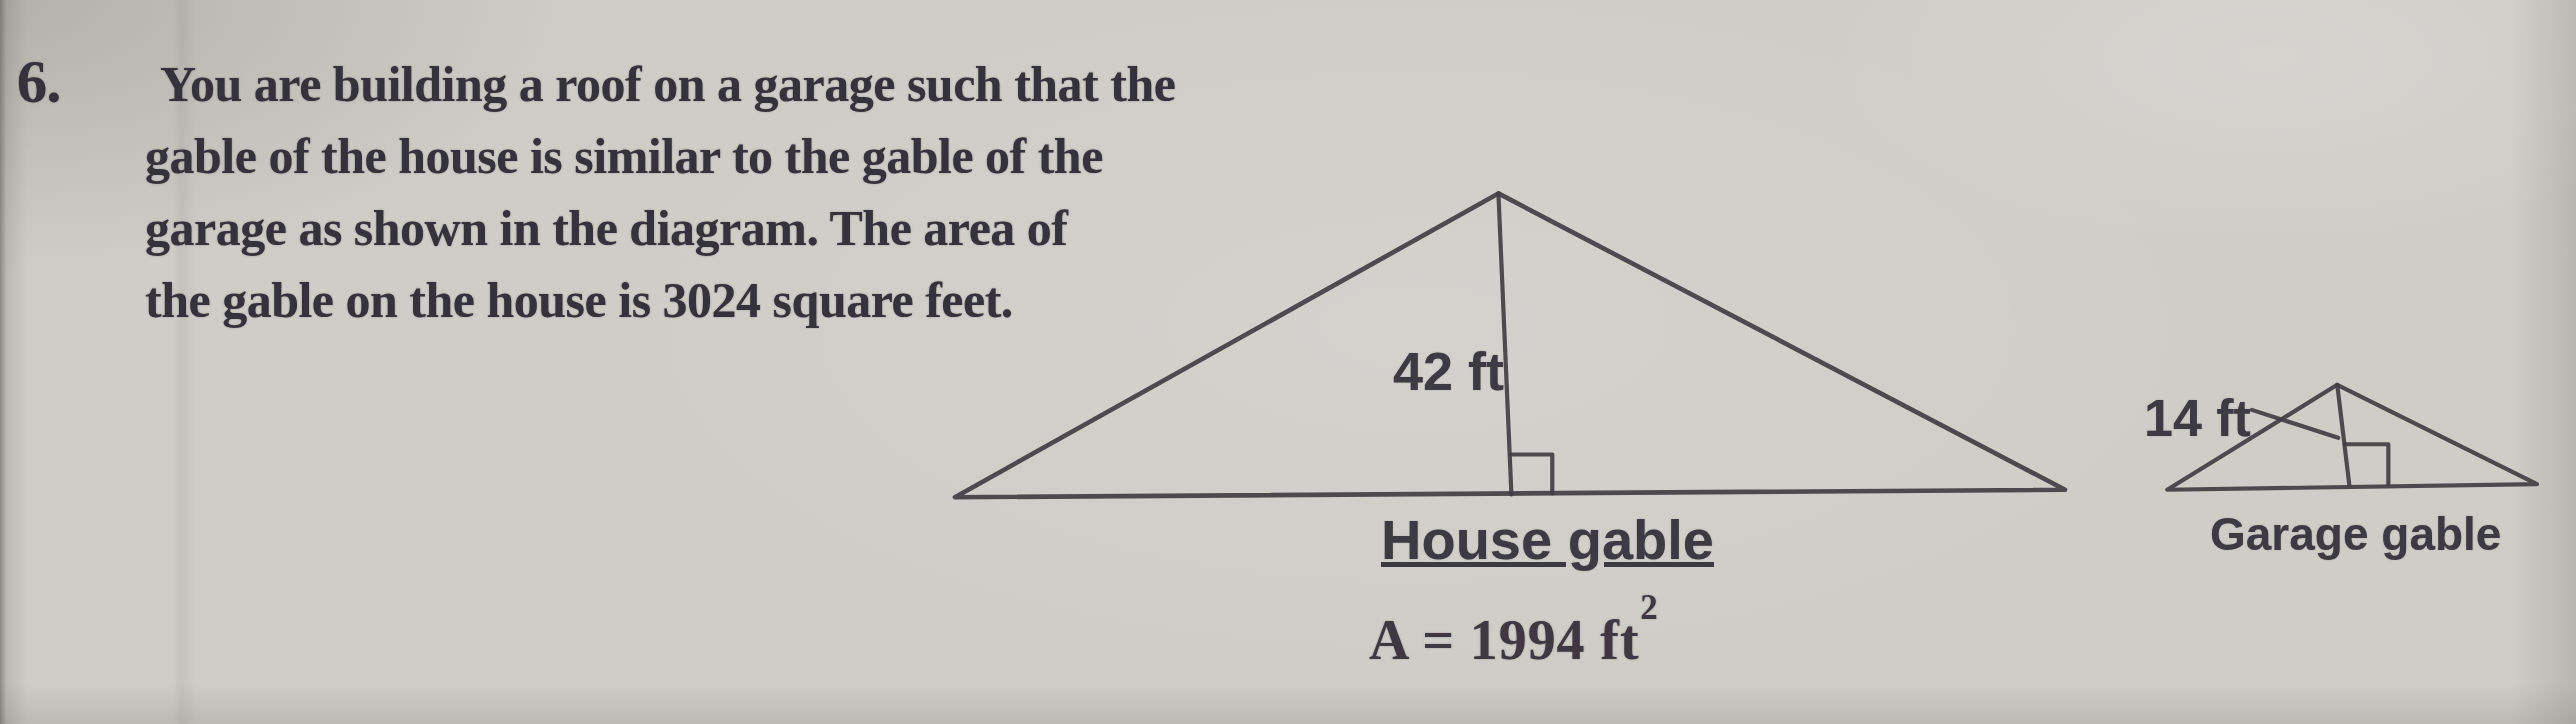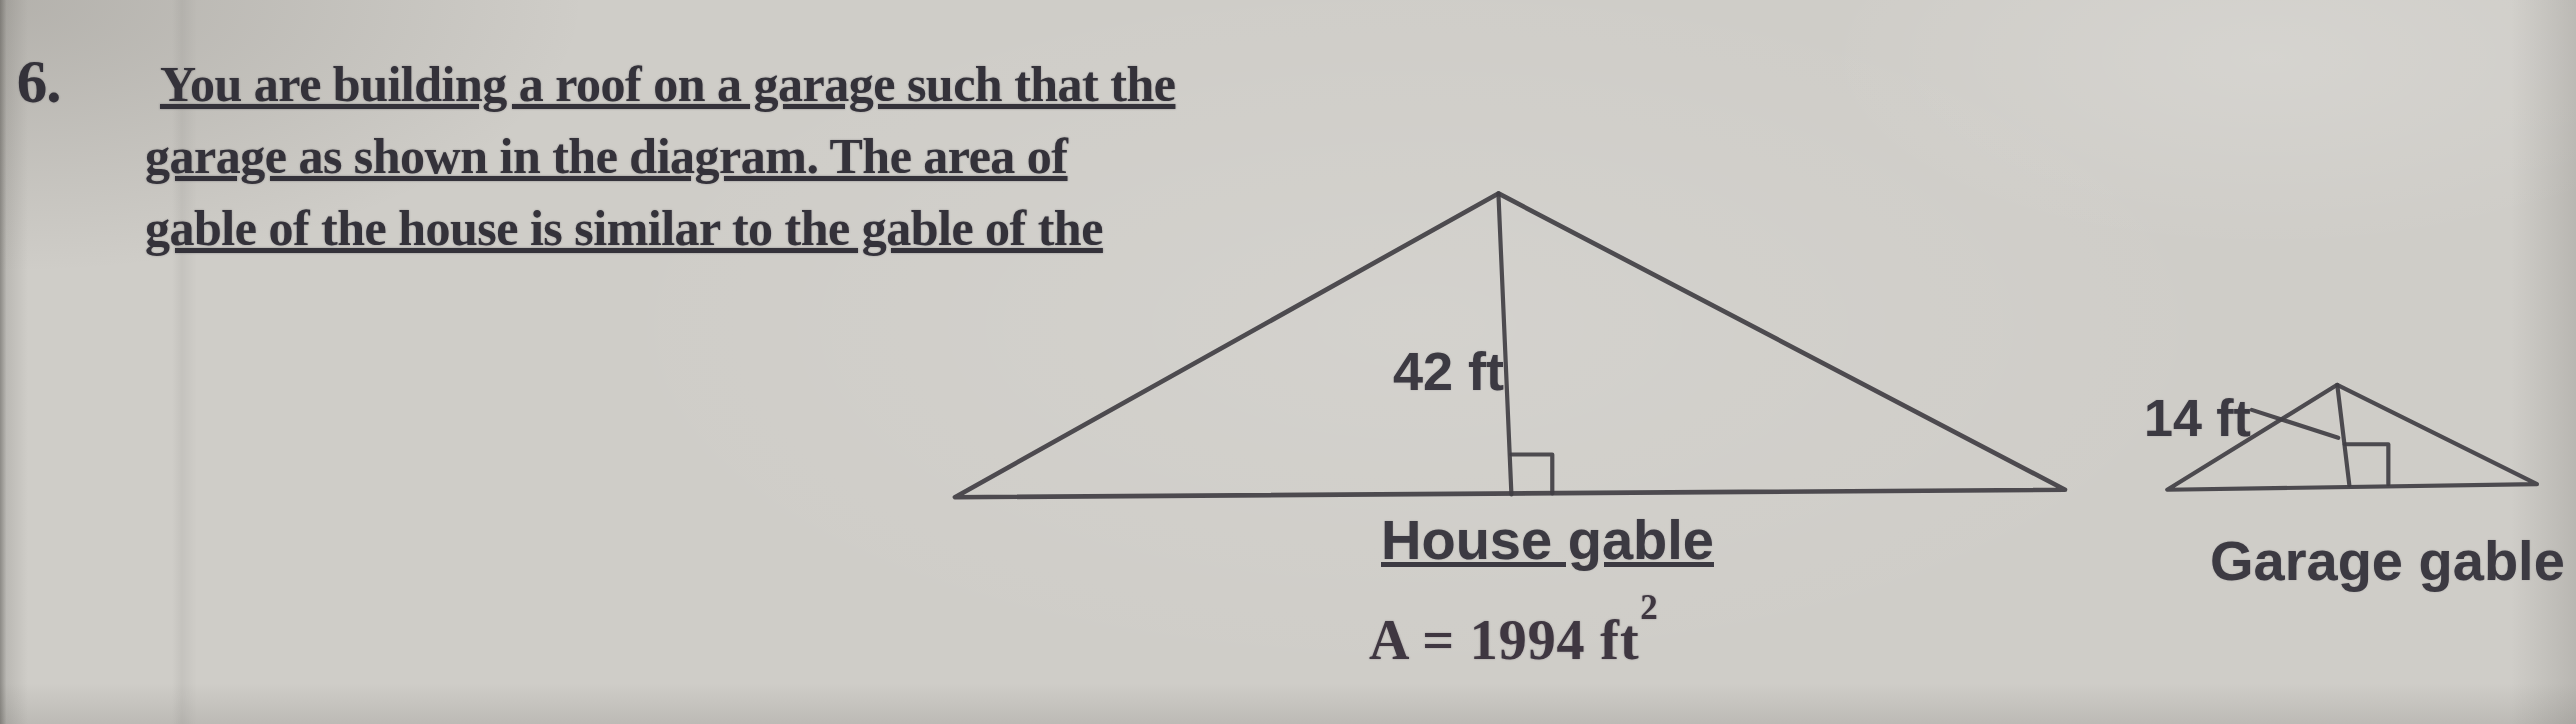--- a/index.html
+++ b/index.html
@@ -28,58 +28,59 @@
     font: 700 61px/72px "Liberation Serif", serif;
     color:#34323a; letter-spacing:-0.9px;
     text-shadow: 0 0 1.9px rgba(52,50,58,0.40);
   }
   .problem-text {
     position:absolute; left:145px; top:48px;
     font: 700 50px/72px "Liberation Serif", serif;
     color:#34323a; letter-spacing:-0.5px;
     text-shadow: 0 0 1.9px rgba(52,50,58,0.40);
   }
-  .problem-text .line { white-space:nowrap;text-decoration:underline; }
+  .problem-text .line { white-space:nowrap; }
   .problem-text .line.first { padding-left:15px; }
 
   svg.diagram { position:absolute; left:0; top:0; display:block; }
 
   .diagram-label {
     position:absolute;
     font-family:"Liberation Sans", sans-serif;
     font-weight:600;
     color:#3c3a42;
     white-space:nowrap;
     text-shadow: 0 0 1.4px rgba(60,58,66,0.35);
   }
   .house-height-label  { left:1393px; top:340px; font-size:54px; }
   .house-caption       { left:1381px; top:507px; font-size:56px;text-decoration:underline; }
   .garage-height-label { left:2144px; top:388px; font-size:52px; }
-  .garage-caption      { left:2210px; top:528px; font-size:56px; }
+  .garage-caption      { left:2210px; top:507px; font-size:46px; }
 
   .area-label {
     position:absolute; left:1369px; top:593px;
     font: 700 56px/69px "Liberation Serif", serif;
     color:#3f3741; letter-spacing:0.9px; white-space:nowrap;
     text-shadow: 0 0 1.9px rgba(63,55,65,0.40);
   }
   .area-label sup { font-size:35px; position:relative; top:-20.4px; left:0.9px; }
 </style>
 </head>
 <body>
 
 <div class="page">
   <div class="content">
 
     <div class="problem-number">6.</div>
 
     <div class="problem-text">
       <div class="line first">You are building a roof on a garage such that the</div>
+      <div class="line">gable of the house is similar to the gable of the</div>
       <div class="line">garage as shown in the diagram. The area of</div>
-      <div class="line">gable of the house is similar to the gable of the</div>
+      <div class="line">the gable on the house is 3024 square feet.</div>
     </div>
 
     <svg class="diagram" width="2576" height="725" viewBox="0 0 2773 780" fill="none" stroke="#413f44" stroke-opacity="0.92" stroke-linejoin="round" stroke-linecap="round">
 
       <polygon points="1613,208 1028,535 2223,527" stroke-width="5"></polygon>
       <line x1="1613" y1="208" x2="1627" y2="532" stroke-width="4.5"></line>
       <path d="M 1627 489 L 1671 489 L 1671 531" stroke-width="4.5"></path>
 
       <polygon points="2516,414 2333,527 2731,521" stroke-width="4.5"></polygon>
       <line x1="2516" y1="414" x2="2529" y2="522" stroke-width="4.5"></line>

